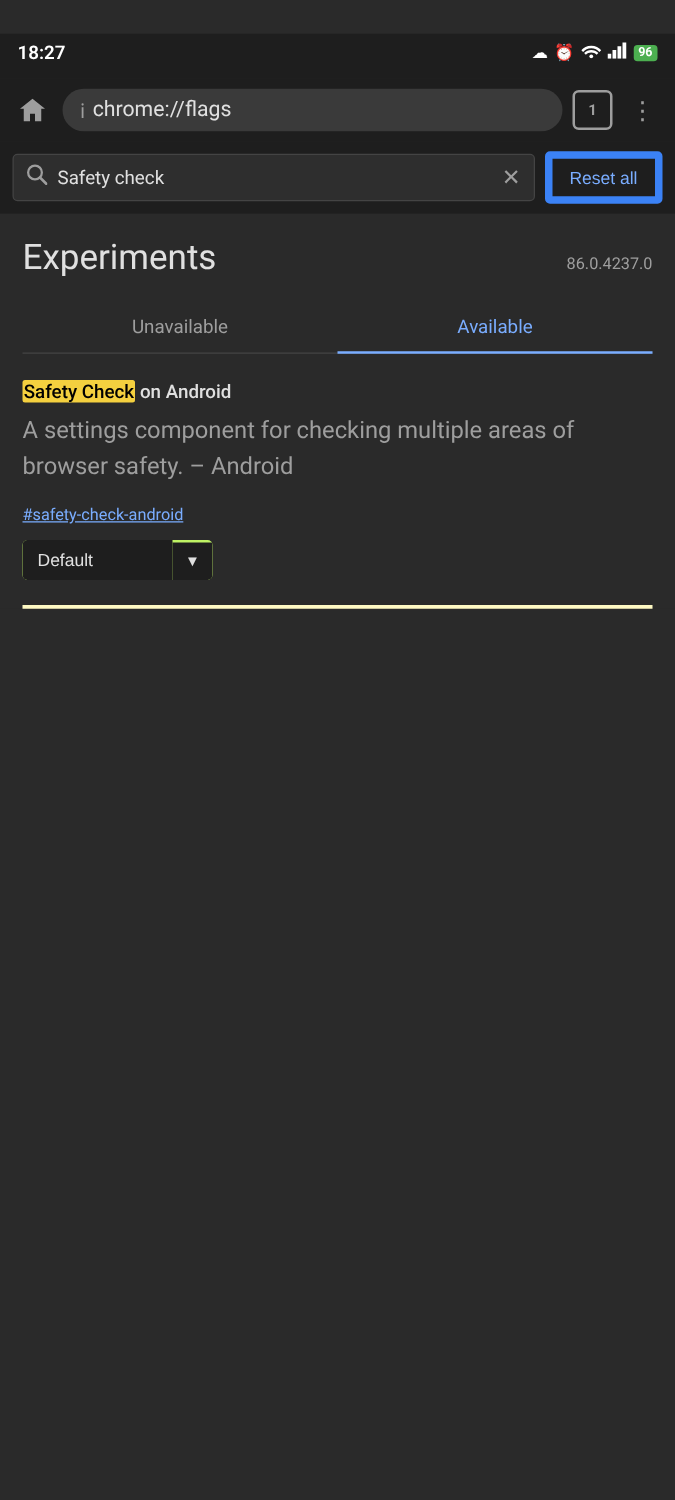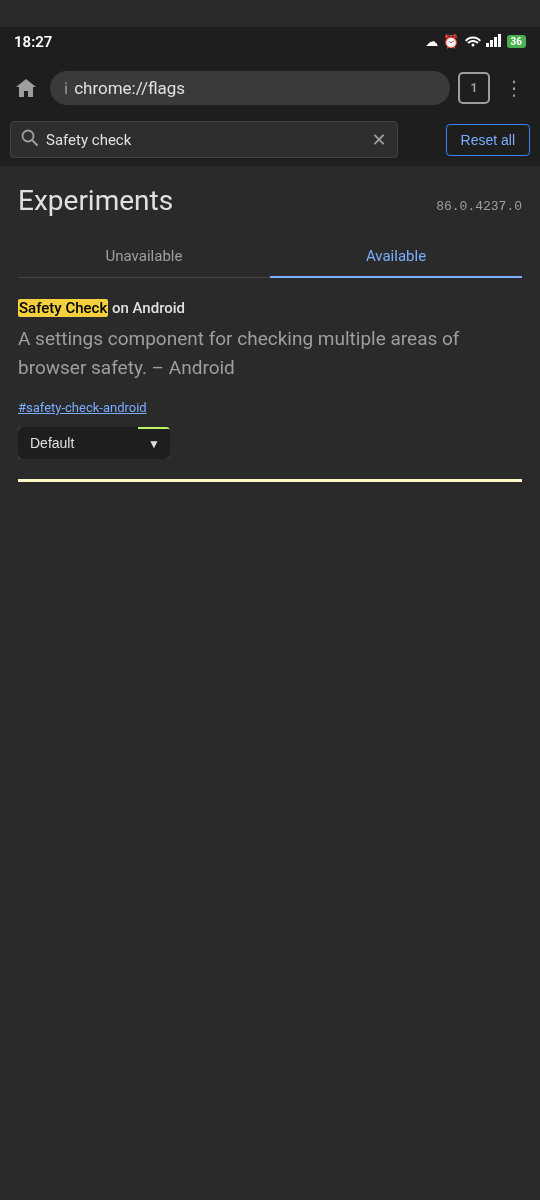--- a/index.html
+++ b/index.html
@@ -135,29 +135,28 @@
       color: #e0e0e0;
       font-size: 15px;
     }
     .search-clear {
       color: #9e9e9e;
       font-size: 18px;
       cursor: pointer;
     }
     .reset-btn {
       background: transparent;
-      border: 1px solid #3b82f6;
+      border: 6px solid #3b82f6;
       border-radius: 4px;
       color: #7aadff;
       font-size: 14px;
       padding: 7px 14px;
       white-space: nowrap;
       cursor: pointer;
       flex-shrink: 0;
-      margin-left: 40px;
     }
 
     
     .main-content {
       background: #2a2a2a;
       padding: 18px 18px 0 18px;
     }
     .experiments-header {
       display: flex;
       align-items: baseline;
@@ -166,21 +165,20 @@
       gap: 24px;
     }
     .experiments-title {
       font-size: 28px;
       font-weight: 400;
       color: #e0e0e0;
     }
     .version-text {
       font-size: 13px;
       color: #9e9e9e;
-      font-family: Liberation Mono, monospace;
     }
 
     
     .tabs {
       display: flex;
       border-bottom: 1px solid #444;
       margin-bottom: 0;
     }
     .tab {
       flex: 1;
@@ -281,21 +279,21 @@
       </svg>
     </span>
     <span class="status-icon">
       <svg width="16" height="14" viewBox="0 0 16 14" fill="none">
         <rect x="0" y="10" width="3" height="4" fill="white"></rect>
         <rect x="4" y="7" width="3" height="7" fill="white"></rect>
         <rect x="8" y="4" width="3" height="10" fill="white"></rect>
         <rect x="12" y="1" width="3" height="13" fill="white"></rect>
       </svg>
     </span>
-    <span class="battery-badge">36</span>
+    <span class="battery-badge">96</span>
   </div>
 </div>
 
 <div class="browser-bar">
   <div class="home-btn">
     <svg width="22" height="20" viewBox="0 0 22 20" fill="none">
       <path d="M11 1L1 9h3v10h5v-6h4v6h5V9h3L11 1z" fill="#9e9e9e"></path>
     </svg>
   </div>
   <div class="address-bar">

